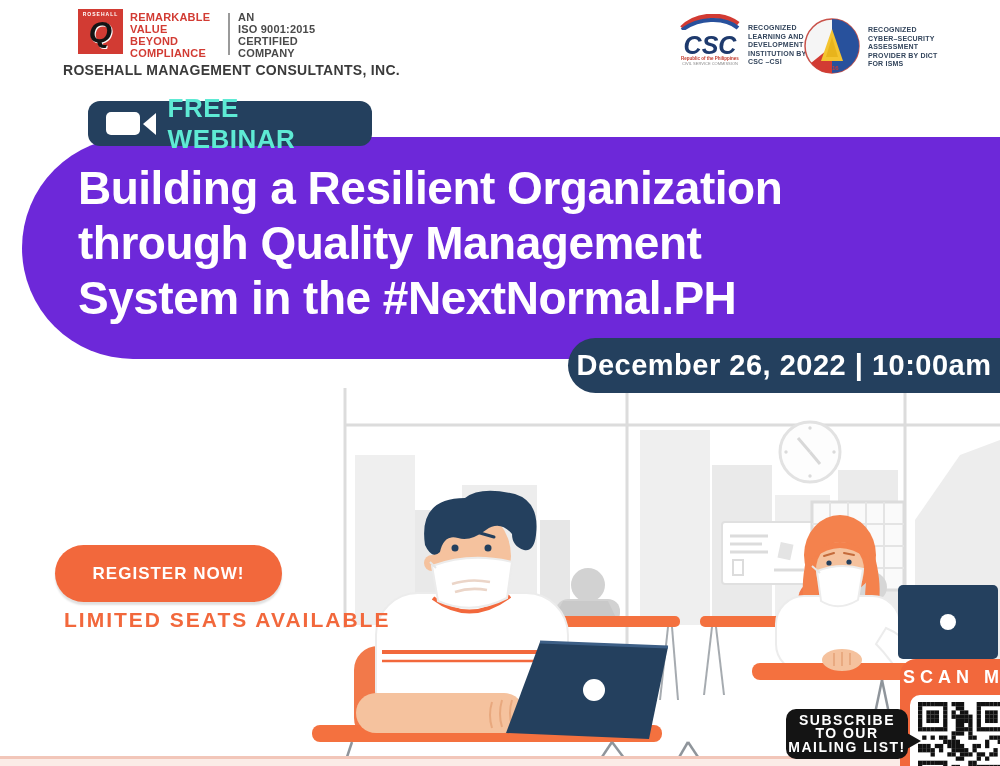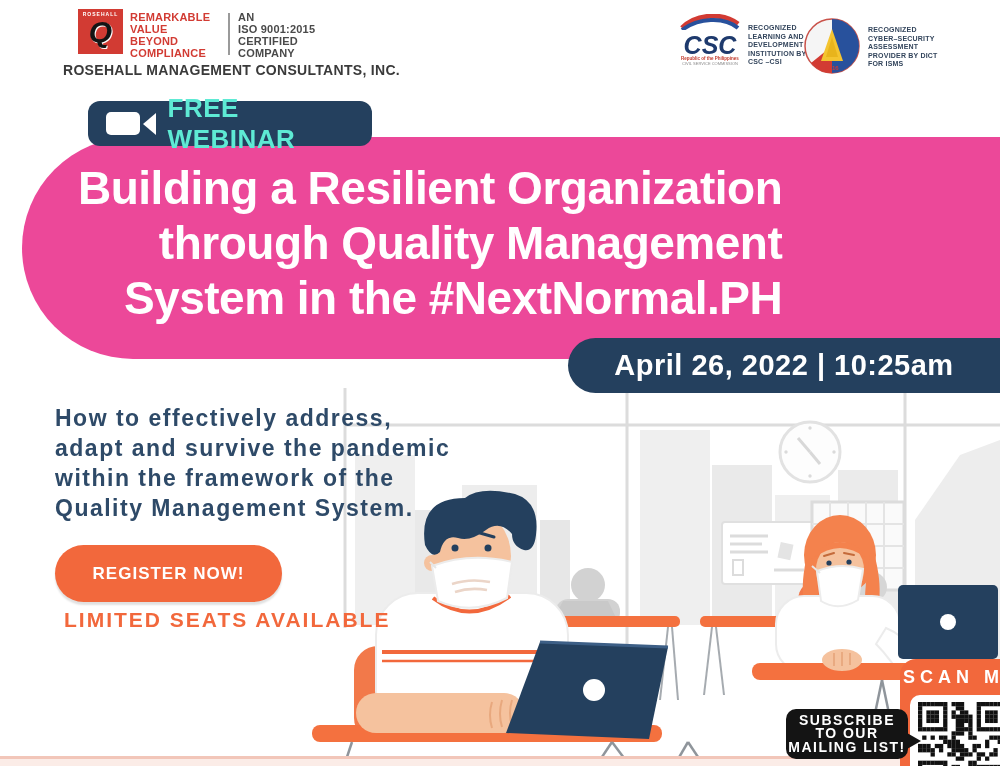--- a/index.html
+++ b/index.html
@@ -24,22 +24,22 @@
   .csc-word{font-size:25px;font-weight:900;color:#1E3A6D;line-height:22px;font-style:italic;}
   .csc-sub1{font-size:4.5px;color:#C0392B;font-weight:bold;}
   .csc-sub2{font-size:4px;color:#8a8a8a;}
   .csc-recog{position:absolute;left:748px;top:24px;width:66px;font-size:7px;line-height:8.5px;
     font-weight:bold;color:#33455C;letter-spacing:.2px;}
   .dict-recog{position:absolute;left:868px;top:26px;width:76px;font-size:7px;line-height:8.5px;
     font-weight:bold;color:#33455C;letter-spacing:.2px;}
   .dict-seal{position:absolute;left:803px;top:17px;}
 
   
-  #hero{position:absolute;left:22px;top:137px;width:978px;height:222px;background:#ec4899;
-    border-radius:115px 0 0 115px;z-index:2;text-align:right;}
+  #hero{position:absolute;left:22px;top:137px;width:978px;height:222px;background:#6d28d9;
+    border-radius:115px 0 0 115px;z-index:2;}
   #hero-title{position:absolute;left:56px;top:24px;color:#fff;font-weight:800;
     font-size:46px;line-height:55px;letter-spacing:-.5px;white-space:nowrap;}
   #badge{position:absolute;left:88px;top:101px;width:284px;height:45px;background:#24405E;
     border-radius:12px;z-index:4;display:flex;align-items:center;padding-left:18px;box-sizing:border-box;}
   #badge .cam-body{width:34px;height:23px;background:#fff;border-radius:5px;}
   #badge .cam-lens{width:0;height:0;border-top:11px solid transparent;border-bottom:11px solid transparent;
     border-right:13px solid #fff;margin-left:3px;}
   #badge .badge-label{color:#5eead4;font-size:26px;font-weight:800;letter-spacing:.5px;margin-left:12px;}
   #date-banner{position:absolute;left:568px;top:338px;width:432px;height:55px;background:#24405E;
     border-radius:30px 0 0 30px;z-index:3;display:flex;align-items:center;justify-content:center;}
@@ -261,29 +261,23 @@
     </div>
   </div>
 
   <div id="badge">
     <span class="cam-body"></span>
     <span class="cam-lens"></span>
     <span class="badge-label">FREE WEBINAR</span>
   </div>
 
   <div id="date-banner">
-    <span>April 26, 2022 | 10:25am</span>
+    <span>December 26, 2022 | 10:00am</span>
   </div>
 
-  <div id="description">
-    <div>How to effectively address,</div>
-    <div>adapt and survive the pandemic</div>
-    <div>within the framework of the</div>
-    <div>Quality Management System.</div>
-  </div>
 
   <button id="register-btn">REGISTER NOW!</button>
   <div id="seats-note">LIMITED SEATS AVAILABLE</div>
 
   <div id="scan-panel">
     <div class="scan-label">SCAN ME</div>
     <div id="qr-card">
       <span><svg viewBox="0 0 21 21" width="88" height="88">
             <rect x="0" y="0" width="1.02" height="1.02" fill="#111"></rect>
             <rect x="1" y="0" width="1.02" height="1.02" fill="#111"></rect>

